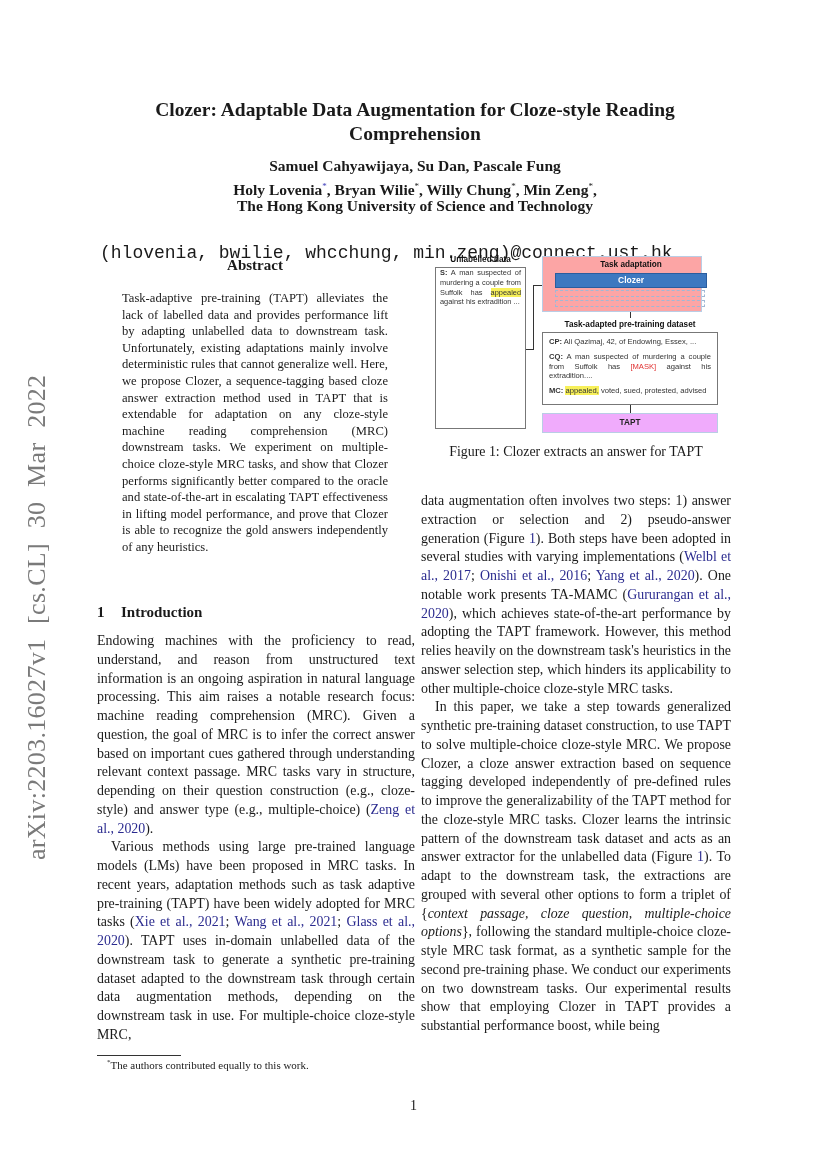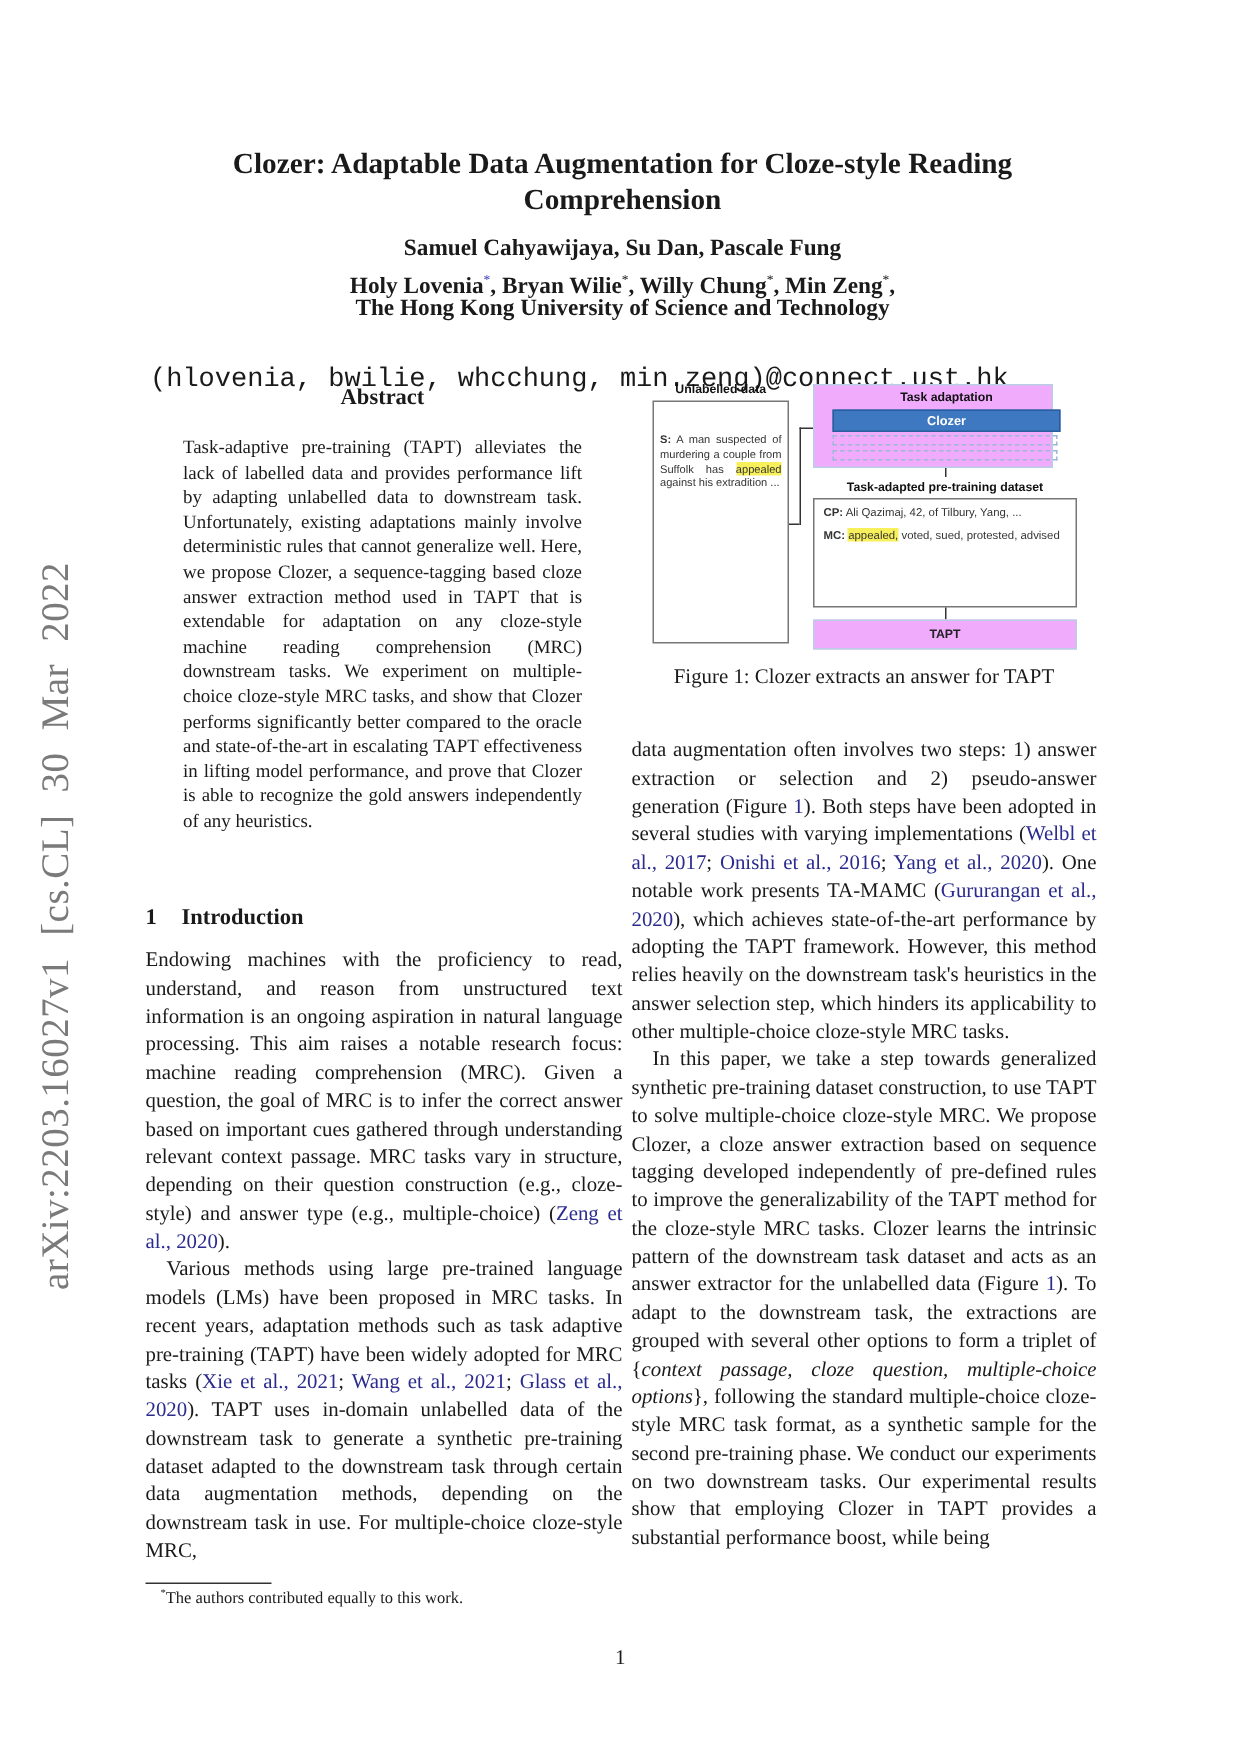--- a/index.html
+++ b/index.html
@@ -29,24 +29,24 @@
   .cite { color: #2b2b8f; }
   .footnote-rule { left: 97px; top: 1055px; width: 84px; height: 0; border-top: 1px solid #333; }
   .footnote { left: 107px; top: 1058px; font-size: 11px; }
   .footnote sup { font-size: 7px; }
   .pagenum { left: 0; width: 827px; top: 1098px; text-align: center; font-size: 14px; }
 
   
   .fig { left: 420px; top: 250px; width: 312px; height: 200px; font-family: "Liberation Sans", "DejaVu Sans", sans-serif; }
   .fig-label { position: absolute; font-weight: bold; font-size: 8.2px; text-align: center; color: #111; }
   .ul-box { position: absolute; left: 15px; top: 17px; width: 91px; height: 162px; border: 1px solid #777;
-            font-size: 7.4px; line-height: 9.8px; padding: 20px 4px; box-sizing: border-box; text-align: justify; color: #333; }
+            font-size: 7.4px; line-height: 9.8px; padding: 0 4px; box-sizing: border-box; text-align: justify; color: #333; }
   .ul-box p { margin: 0 0 5px 0; }
   .hl { background: #f7f05a; }
-  .ta-box { position: absolute; left: 122px; top: 6px; width: 160px; height: 56px; background: #f0abfc;
+  .ta-box { position: absolute; left: 122px; top: 6px; width: 160px; height: 56px; background: #fca5a5;
             border: 1px solid #b9cde5; box-sizing: border-box; }
   .clozer { position: absolute; left: 12px; top: 16px; width: 150px; height: 13px; background: #3d78c0;
             border: 1px solid #2a5d9e; color: #fff; font-weight: bold; font-size: 8.5px; text-align: center; line-height: 13px; }
   .dash { position: absolute; left: 12px; width: 150px; height: 7px; border: 1px dashed #9fb8d6; box-sizing: border-box; }
   .ds-box { position: absolute; left: 122px; top: 82px; width: 176px; height: 73px; border: 1px solid #777;
             box-sizing: border-box; font-size: 7.6px; line-height: 9.8px; padding: 4px 6px; color: #333; text-align: justify; }
   .ds-box p { margin: 0 0 5px 0; }
   .mask { color: #e03030; }
   .tapt-box { position: absolute; left: 122px; top: 163px; width: 176px; height: 20px; background: #f0abfc;
               border: 1px solid #b9cde5; box-sizing: border-box; font-weight: bold; font-size: 8.2px; text-align: center; line-height: 18px; color: #222; }
@@ -106,21 +106,22 @@
 
   <div class="ta-box">
     <div class="fig-label" style="left:0; top:3px; width:176px;">Task adaptation</div>
     <div class="clozer">Clozer</div>
     <div class="dash" style="top:33px;"></div>
     <div class="dash" style="top:43px;"></div>
   </div>
   <div class="arrow-v" style="left:210px; top:62px; height:6px;"></div>
   <div class="fig-label" style="left:122px; top:70px; width:176px;">Task-adapted pre-training dataset</div>
   <div class="ds-box">
-    <p><b>CP:</b><span> Ali Qazimaj, 42, of Tilbury, Yang, ...</span></p>
+    <p><b>CP:</b><span> Ali Qazimaj, 42, of Endowing, Essex, ...</span></p>
+    <p><b>CQ:</b><span> A man suspected of murdering a couple from Suffolk has </span><span class="mask">[MASK]</span><span> against his extradition....</span></p>
     <p><b>MC:</b> <span class="hl">appealed,</span><span> voted, sued, protested, advised</span></p>
   </div>
   <div class="arrow-v" style="left:210px; top:155px; height:8px;"></div>
   <div class="tapt-box">TAPT</div>
 </div>
 <div class="abs fig-caption">Figure 1: Clozer extracts an answer for TAPT</div>
 
 <div class="abs footnote-rule"></div>
 <div class="abs footnote"><sup>*</sup><span>The authors contributed equally to this work.</span></div>
 

